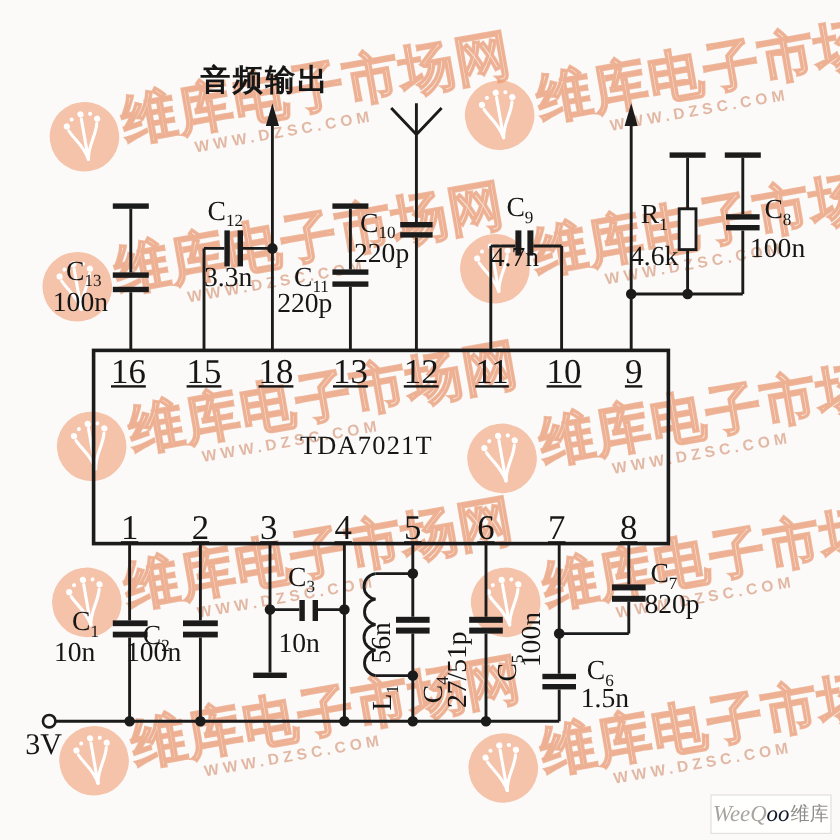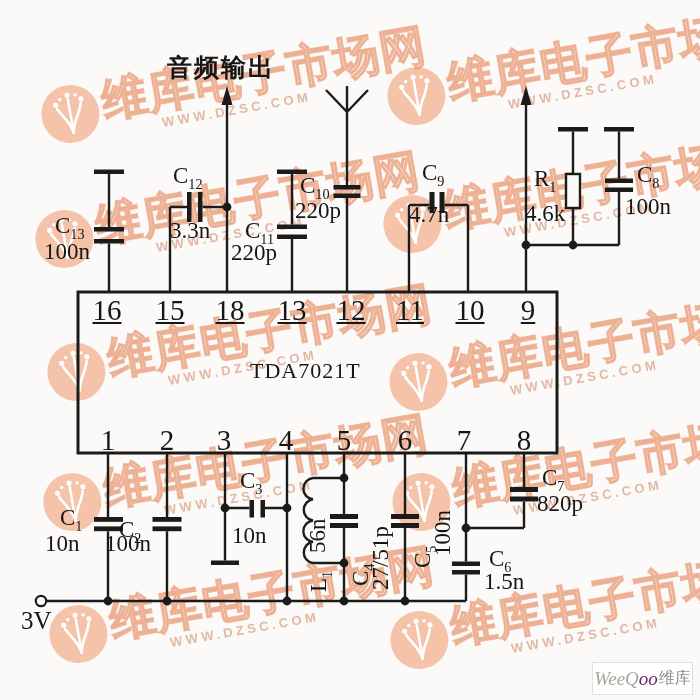--- a/index.html
+++ b/index.html
@@ -26,21 +26,21 @@
   .company-wm{
     position:absolute;left:183px;top:328px;white-space:nowrap;
     font-size:30px;letter-spacing:2px;color:rgba(145,145,145,0.60);
   }
   .badge{
     position:absolute;left:592px;top:662px;width:99px;height:31px;
     border:1px solid #e3e0dc;background:rgba(255,255,255,0.85);
     display:flex;align-items:center;justify-content:center;white-space:nowrap;
     font-style:italic;font-size:19px;color:#a8a5a0;
   }
-  .badge .oo{color:#701a75;}
+  .badge .oo{color:#0f172a;}
   .badge .cn{font-style:normal;font-size:16px;color:#8f8d8a;margin-left:1px;}
   
   .lbl{position:absolute;font-size:23px;line-height:1;white-space:nowrap;}
   .lbl sub{font-size:0.62em;line-height:0;}
   .rot{transform:rotate(-90deg);transform-origin:0 0;}
   .pin{position:absolute;font-size:29px;line-height:1;transform:translateX(-50%);text-decoration:underline;}
   .cjk{position:absolute;font-weight:bold;font-size:25px;line-height:1;white-space:nowrap;
        font-family:"Liberation Serif","DejaVu Serif",sans-serif;text-align:right;}
   .part{position:absolute;font-size:22px;letter-spacing:1px;line-height:1;}
   svg.net{position:absolute;left:0;top:0;}

